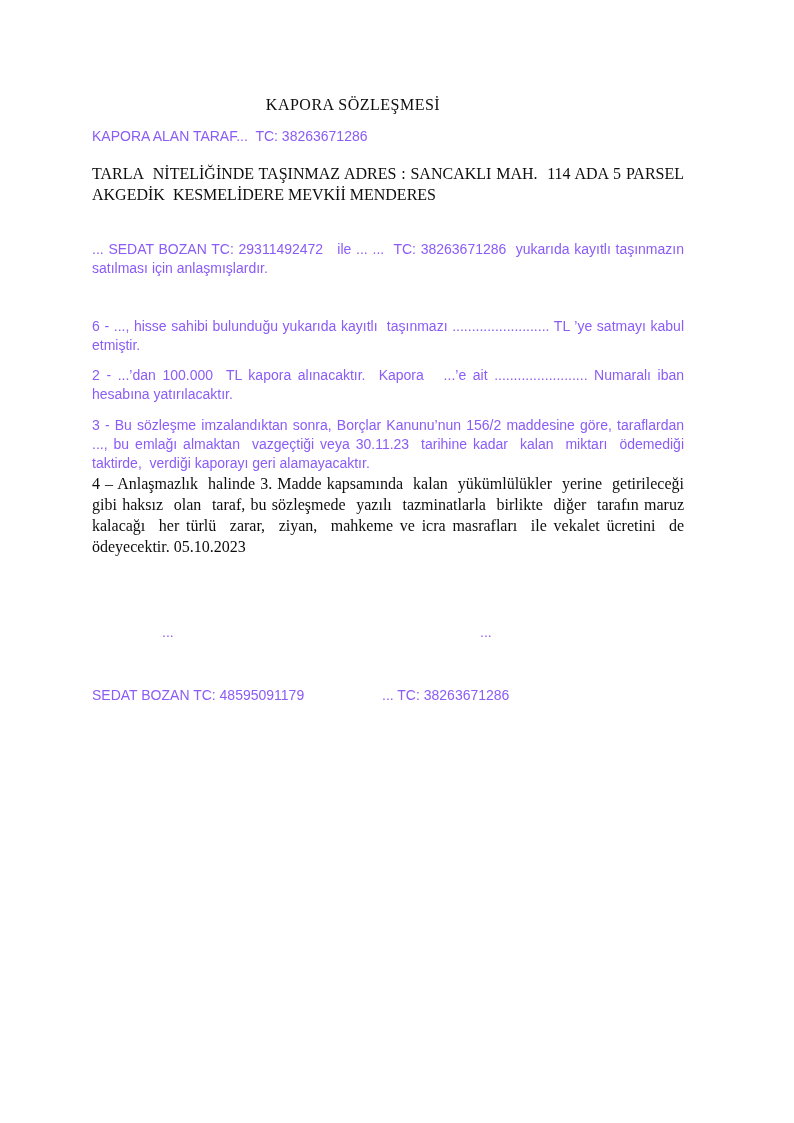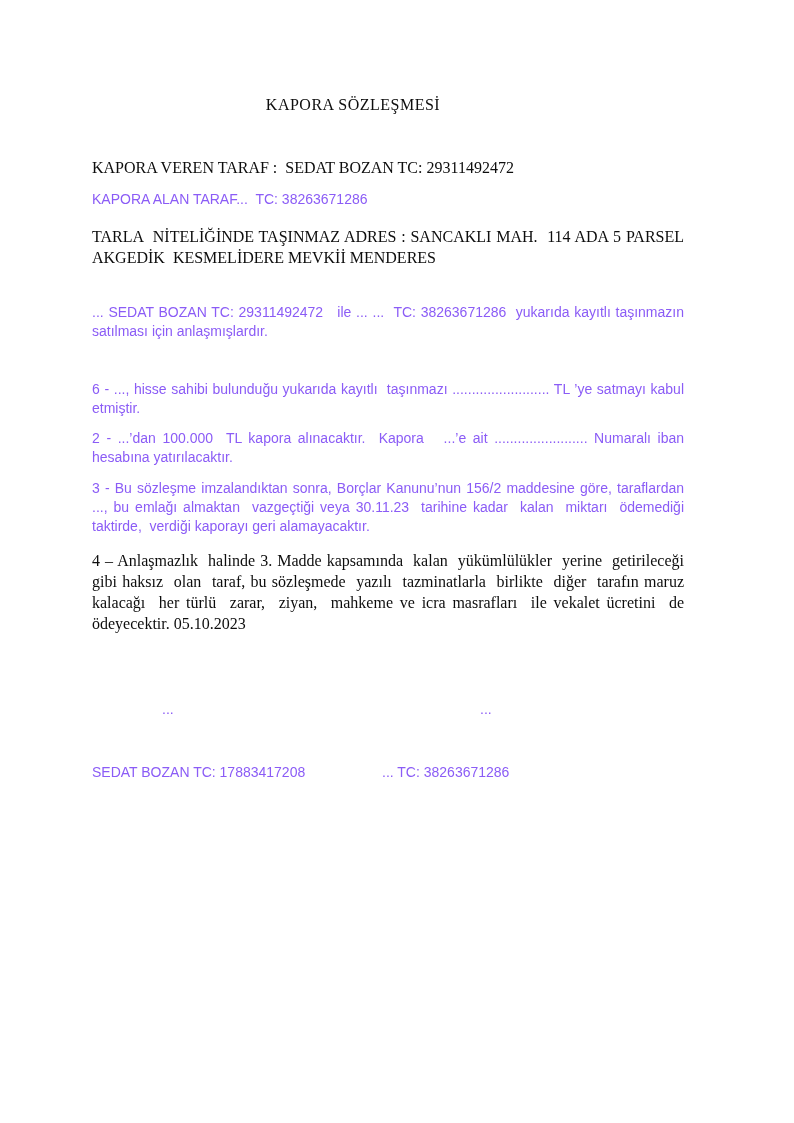--- a/index.html
+++ b/index.html
@@ -39,21 +39,21 @@
   }
   .giver-line   { margin-top: 42px; }
   .receiver-line{ margin-top: 12px; }
   .property     { margin-top: 17px; text-align: justify; }
   .agreement    { margin-top: 35px; text-align: justify; }
 
   .clause       { text-align: justify; }
   .clause-1 { margin-top: 39px; }
   .clause-2 { margin-top: 11px; }
   .clause-3 { margin-top: 12px; }
-  .clause-4 { margin-top: 14px; }
+  .clause-4 { margin-top: 0; }
 
   .dots-row {
     margin-top: 66px;
     position: relative;
     height: 19px;
   }
   .dots-left  { position: absolute; left: 70px;  top: 0; }
   .dots-right { position: absolute; left: 388px; top: 0; }
 
   .sig-row {
@@ -64,21 +64,20 @@
   .sig-left  { position: absolute; left: 0;     top: 0; }
   .sig-right { position: absolute; left: 290px; top: 0; }
 </style>
 </head>
 <body>
 
 <div class="page">
 
   <div class="title serif pre">KAPORA SÖZLEŞMESİ</div>
 
-  <div class="giver-line serif pre">KAPORA VEREN TARAF :  SEDAT BOZAN TC: 29311492472</div>
 
   <div class="receiver-line sans pre">KAPORA ALAN TARAF...  TC: 38263671286</div>
 
   <div class="property serif pre">TARLA  NİTELİĞİNDE TAŞINMAZ ADRES : SANCAKLI MAH.  114 ADA 5 PARSEL AKGEDİK  KESMELİDERE MEVKİİ MENDERES</div>
 
   <div class="agreement sans pre">... SEDAT BOZAN TC: 29311492472   ile ... ...  TC: 38263671286  yukarıda kayıtlı taşınmazın satılması için anlaşmışlardır.</div>
 
   <div class="clause clause-1 sans pre">6 - ..., hisse sahibi bulunduğu yukarıda kayıtlı  taşınmazı ......................... TL ’ye satmayı kabul etmiştir.</div>
 
   <div class="clause clause-2 sans pre">2 - ...’dan 100.000  TL kapora alınacaktır.  Kapora   ...’e ait ........................ Numaralı iban  hesabına yatırılacaktır.</div>
@@ -86,17 +85,17 @@
   <div class="clause clause-3 sans pre">3 - Bu sözleşme imzalandıktan sonra, Borçlar Kanunu’nun 156/2 maddesine göre, taraflardan ..., bu emlağı almaktan  vazgeçtiği veya 30.11.23  tarihine kadar  kalan  miktarı  ödemediği taktirde,  verdiği kaporayı geri alamayacaktır.</div>
 
   <div class="clause clause-4 serif pre">4 – Anlaşmazlık  halinde 3. Madde kapsamında  kalan  yükümlülükler  yerine  getirileceği  gibi haksız  olan  taraf, bu sözleşmede  yazılı  tazminatlarla  birlikte  diğer  tarafın maruz  kalacağı  her türlü  zarar,  ziyan,  mahkeme ve icra masrafları  ile vekalet ücretini  de ödeyecektir. 05.10.2023</div>
 
   <div class="dots-row sans">
     <span class="dots-left pre">...</span>
     <span class="dots-right pre">...</span>
   </div>
 
   <div class="sig-row sans">
-    <span class="sig-left pre">SEDAT BOZAN TC: 17883417208</span>
+    <span class="sig-left pre">SEDAT BOZAN TC: 48595091179</span>
     <span class="sig-right pre">... TC: 38263671286</span>
   </div>
 
 </div>
 
 </body></html>

